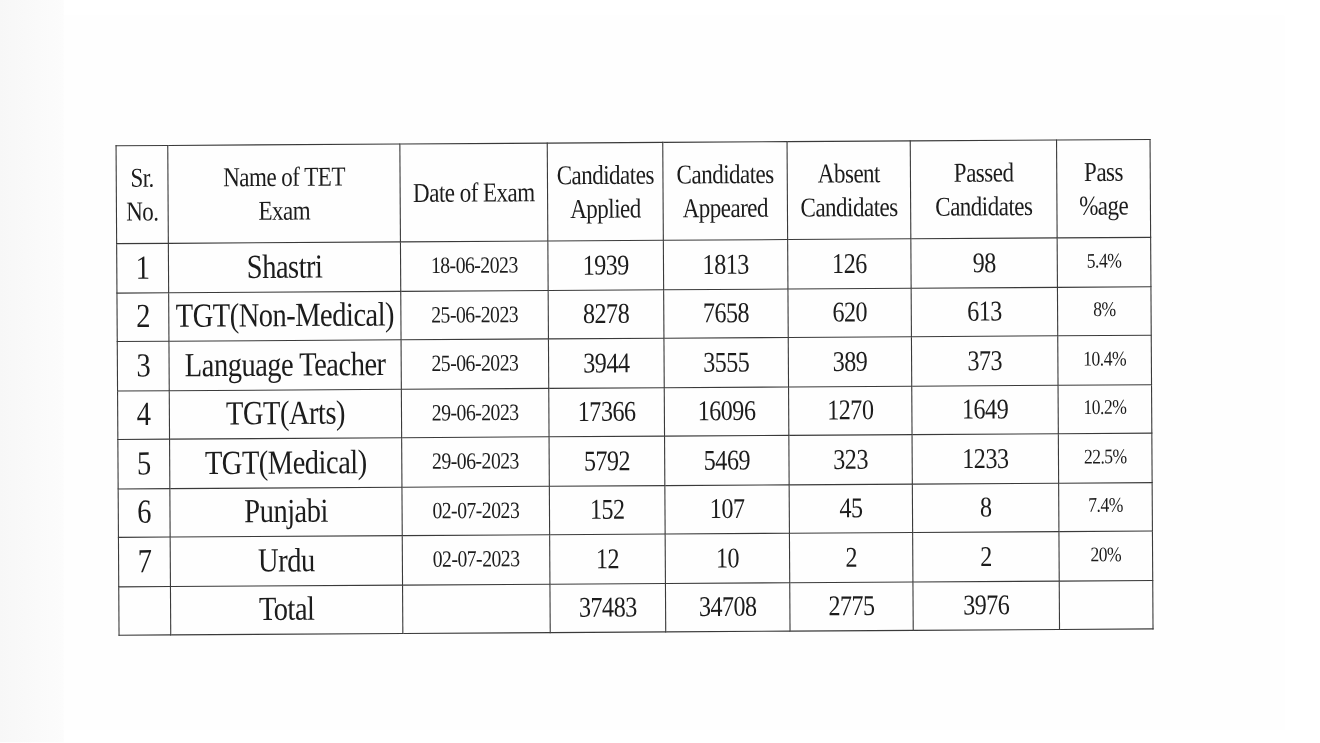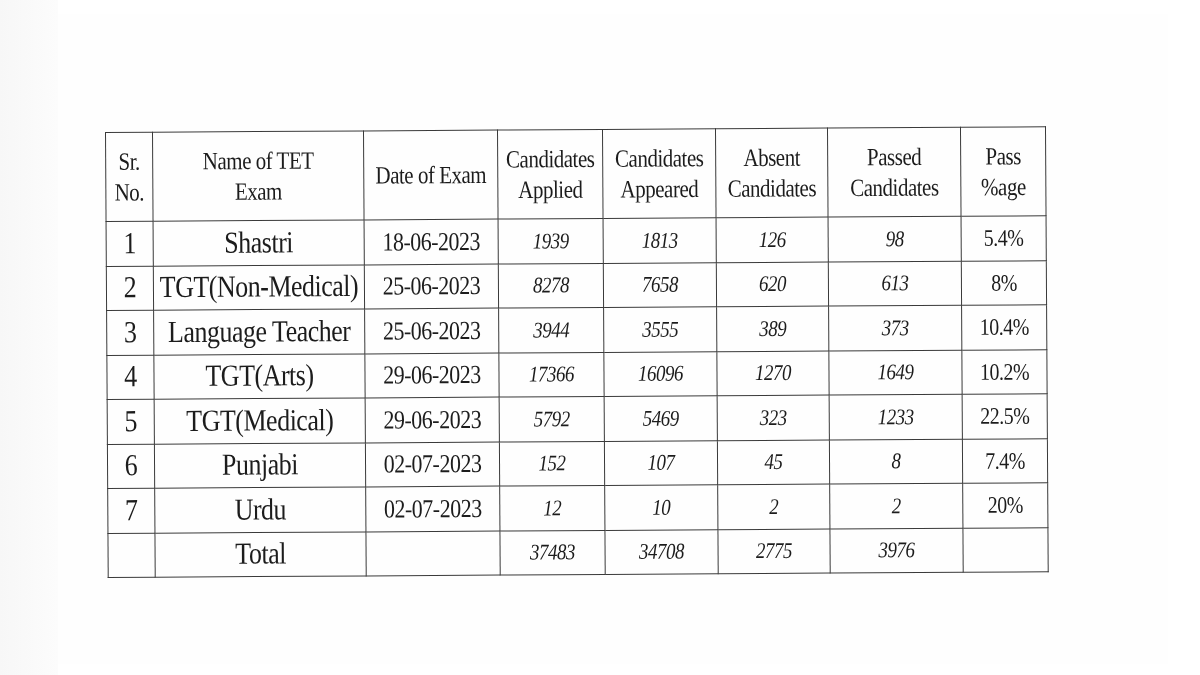--- a/index.html
+++ b/index.html
@@ -34,23 +34,23 @@
   }
   table.tet th {
     height: 88px;
     font-size: 21px;
     line-height: 26px;
     transform-origin: center;
   }
   table.tet td { height: 43.5px; }
   td.sr { font-size: 26px; width: 46px; }
   td.name { font-size: 26px; text-align: left; padding-left: 8px; width: 203px; text-decoration: underline; }
-  td.date { font-size: 22px; width: 133px; }
-  td.num { font-size: 19px; font-style: italic; }
-  td.pct { font-size: 20px; }
+  td.date { font-size: 18px; width: 133px; }
+  td.num { font-size: 22px; }
+  td.pct { font-size: 16px; }
   td .tall, th .tall { display: inline-block; transform: scaleY(1.18); }
   col.c1 { width: 47px; } col.c2 { width: 211px; } col.c3 { width: 134px; }
   col.c4 { width: 105px; } col.c5 { width: 113px; } col.c6 { width: 112px; }
   col.c7 { width: 133px; } col.c8 { width: 85px; }
 </style>
 </head>
 <body>
 
 <div class="scan-edge"></div>
 <div class="page"></div>

